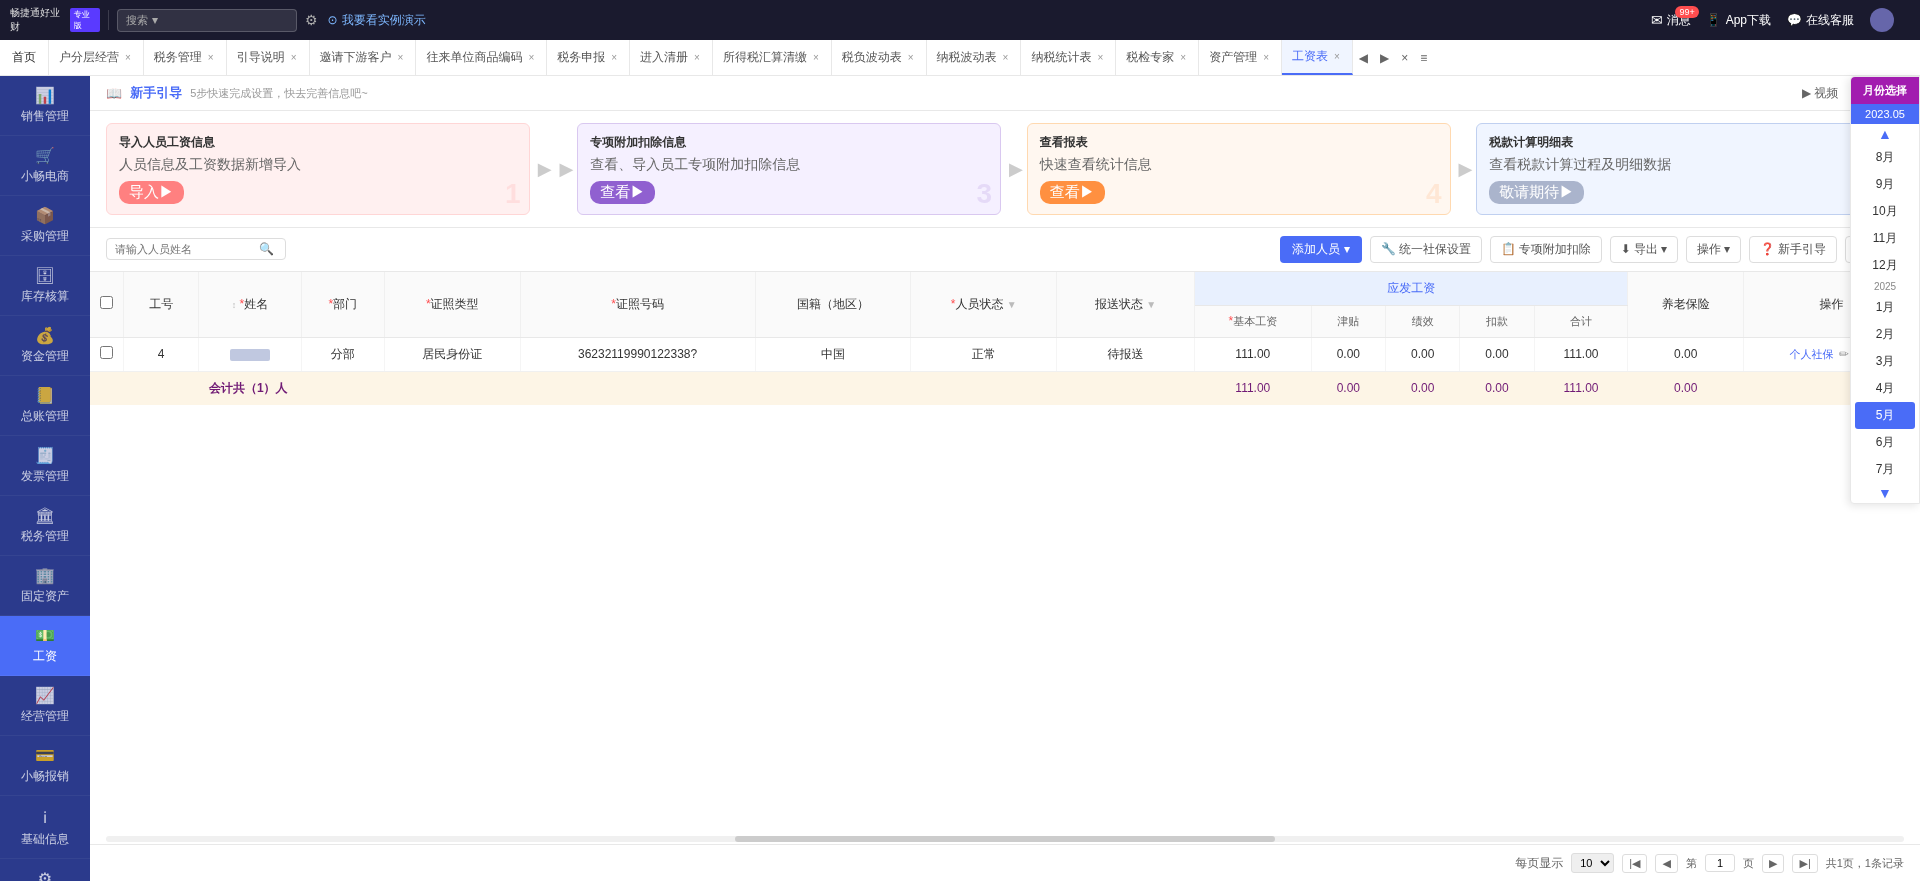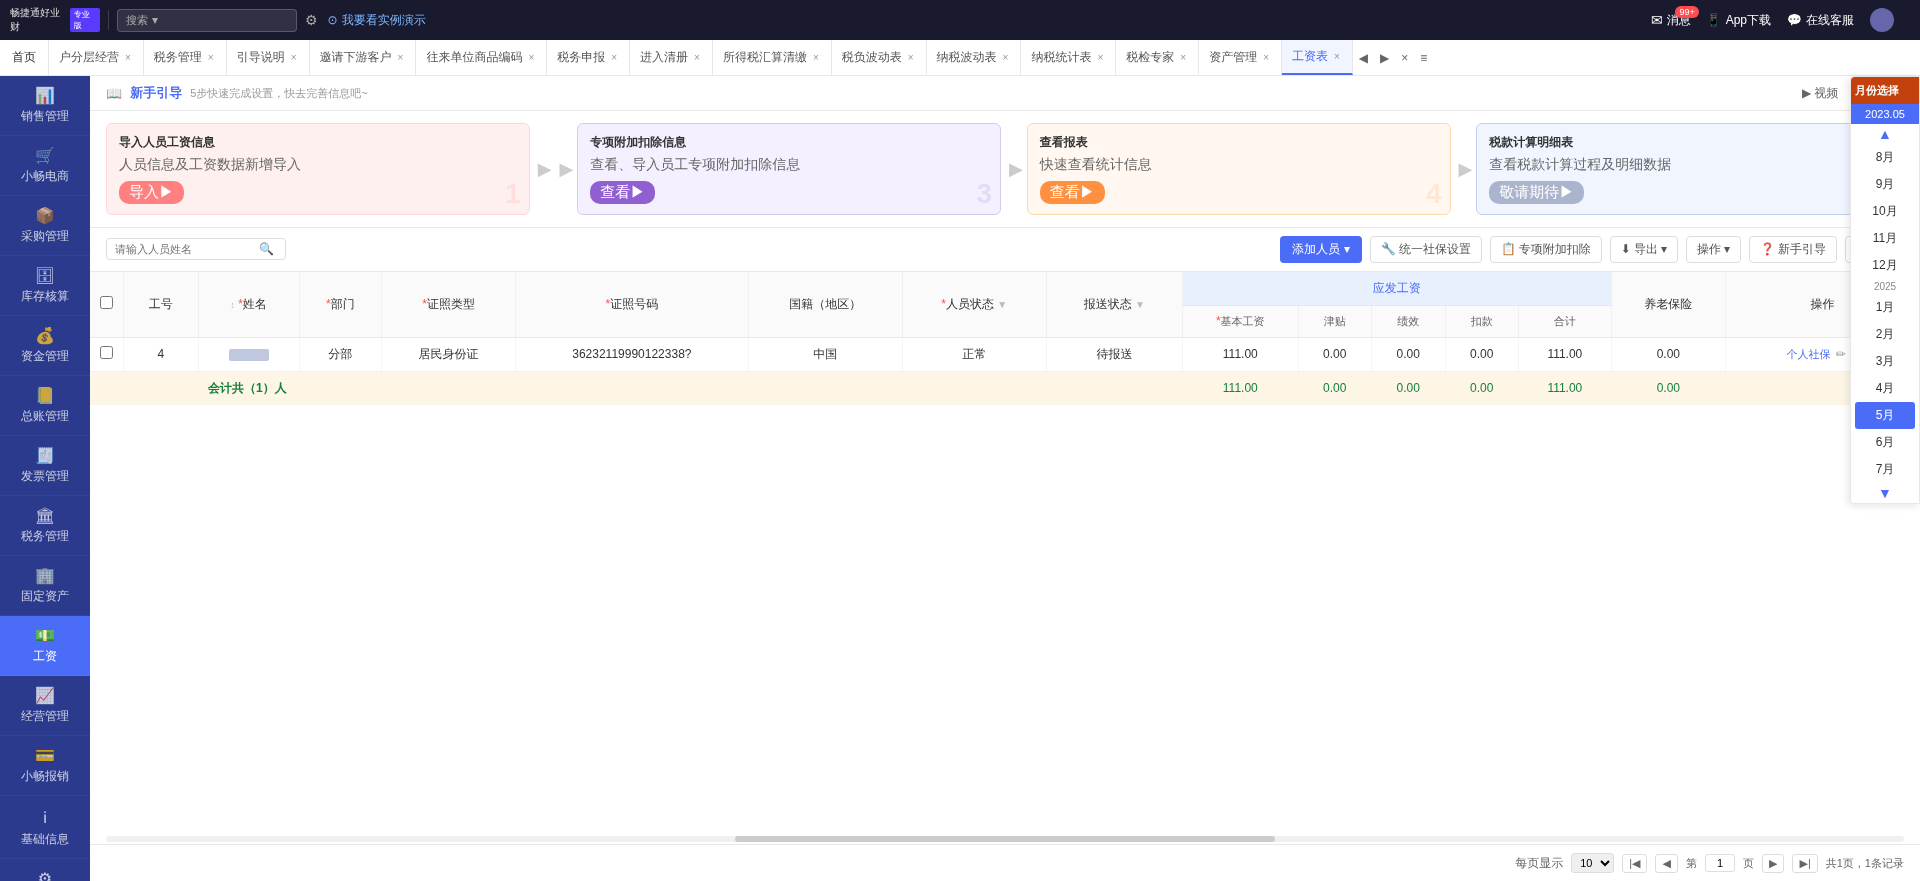--- a/index.html
+++ b/index.html
@@ -326,33 +326,33 @@
       color: #333;
       white-space: nowrap;
     }
     .tfoot-row {
       background: #fdf5e6;
     }
     .tfoot-row td {
       border-top: 1px solid #e8e8e8;
       padding: 8px 10px;
       text-align: center;
-      color: #15803d;
+      color: #701a75;
     }
     .required { color: #ff4d4f; }
     .filter-icon { color: #bbb; font-size: 10px; cursor: pointer; }
     .name-blur {
       display: inline-block;
       width: 40px;
       height: 12px;
       background: #c0c8e0;
       border-radius: 2px;
       vertical-align: middle;
     }
-    .action-link { color: #4a6cf7; cursor: pointer; font-size: 11px; margin-left: 12px; }
+    .action-link { color: #4a6cf7; cursor: pointer; font-size: 11px; }
     .action-icon { color: #999; cursor: pointer; font-size: 12px; margin: 0 2px; }
 
     
     .table-footer {
       background: #fff;
       border-top: 1px solid #e8e8e8;
       padding: 8px 16px;
       display: flex;
       align-items: center;
       justify-content: flex-end;
@@ -391,23 +391,23 @@
       right: 0;
       top: 76px;
       width: 70px;
       background: #fff;
       border: 1px solid #e8e8e8;
       border-radius: 4px 0 0 4px;
       box-shadow: -2px 2px 8px rgba(0,0,0,0.1);
       z-index: 100;
     }
     .month-picker-header {
-      background: #c2410c;
+      background: #a21caf;
       color: #fff;
-      text-align: left;
+      text-align: center;
       padding: 6px 4px;
       font-size: 11px;
       font-weight: bold;
       border-radius: 4px 0 0 0;
     }
     .month-nav {
       display: flex;
       justify-content: center;
       align-items: center;
       padding: 2px 0;

